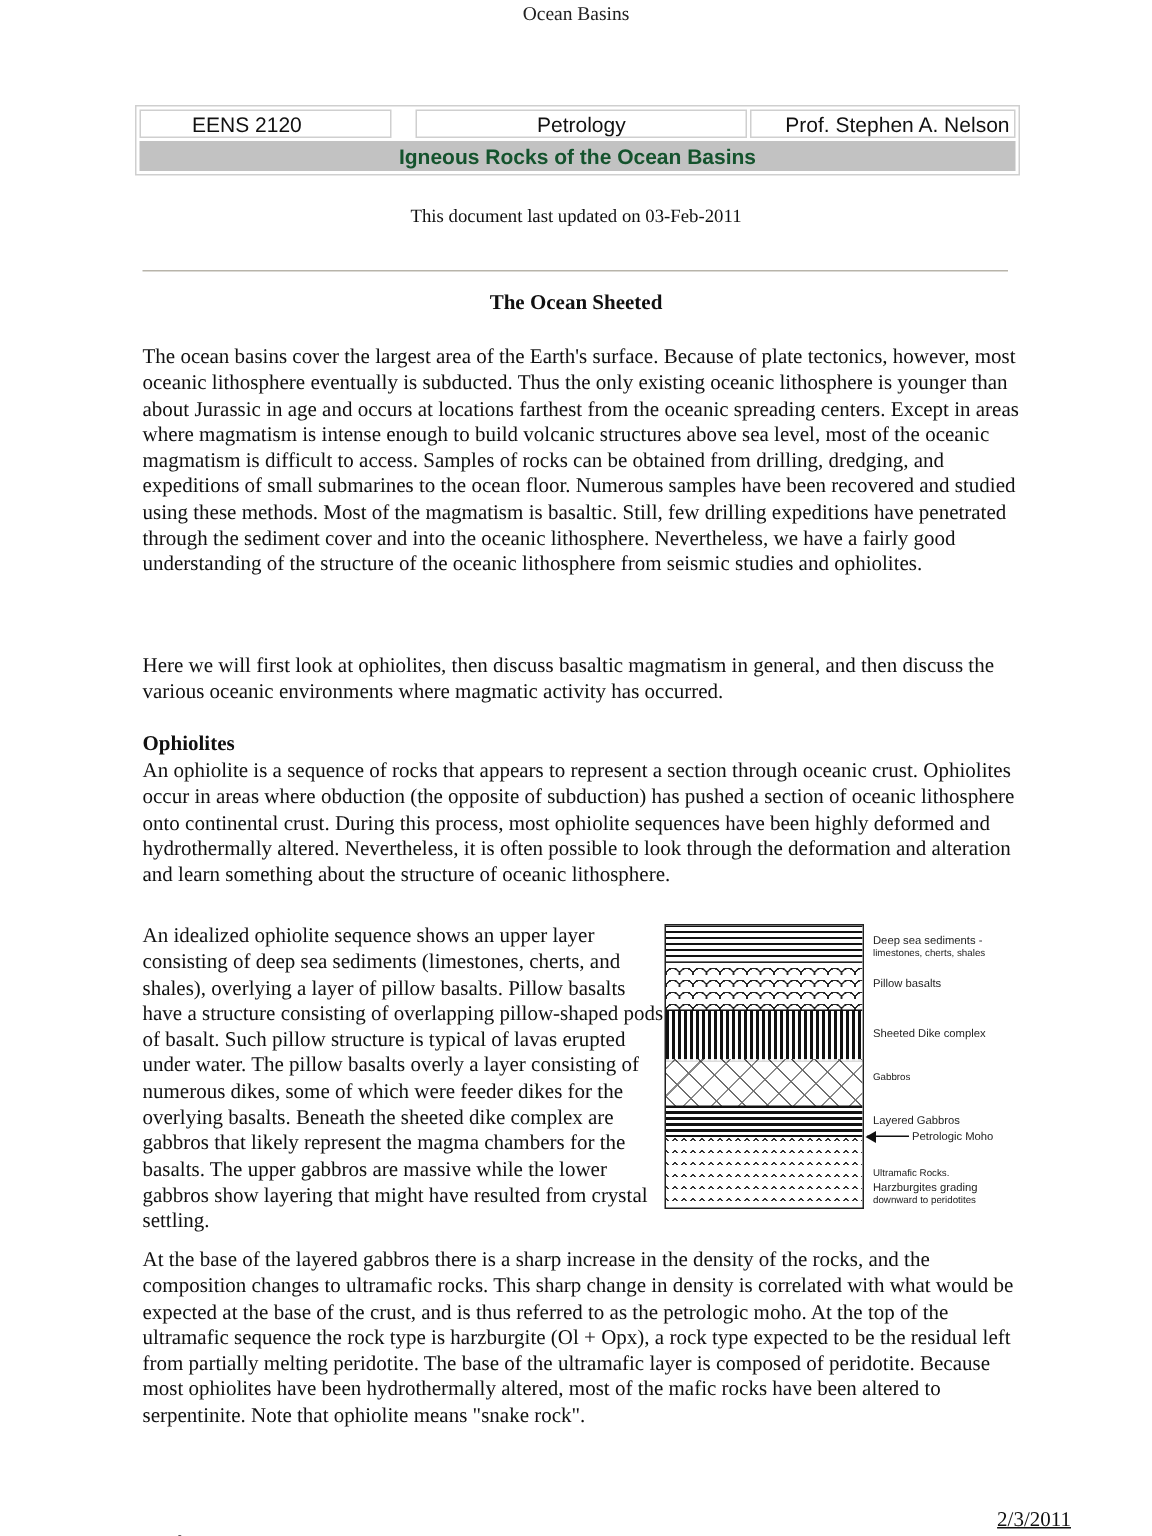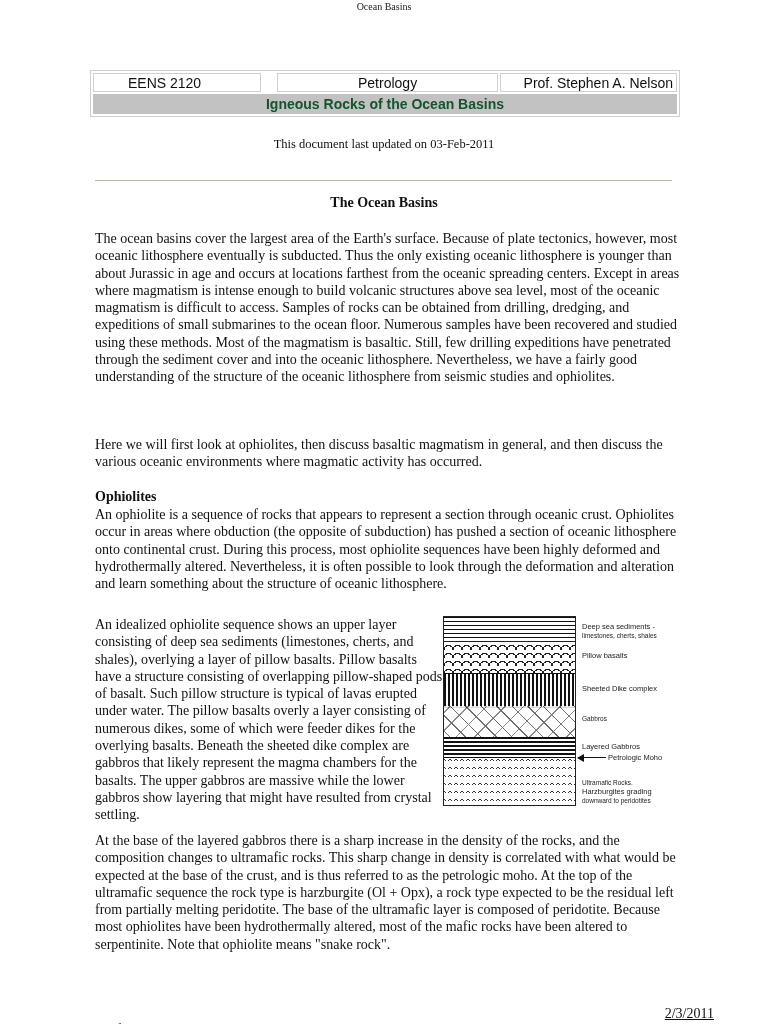--- a/index.html
+++ b/index.html
@@ -2,21 +2,21 @@
 <html><head>
 <meta charset="utf-8">
 <style>
   html, body { margin: 0; padding: 0; background: #ffffff; }
   body {
     width: 768px; height: 1024px; position: relative; overflow: hidden;
     font-family: "Liberation Serif", "DejaVu Serif", serif; color: #111;
   }
   .running-head {
     position: absolute; top: 1px; left: 0; width: 768px; text-align: center;
-    font-size: 10px; color: #222;
+    font-size: 13px; color: #222;
   }
   .header-table {
     position: absolute; left: 90px; top: 70px; width: 584px;
     border: 1px solid #cfcfcf; background: #fff; padding: 2px;
     font-family: "Liberation Sans", "DejaVu Sans", sans-serif;
   }
   .header-row { display: flex; gap: 2px; }
   .hcell {
     border: 1px solid #cfcfcf; height: 19px; line-height: 19px;
     font-size: 14px; padding: 0 3px; box-sizing: border-box; color: #111;
@@ -115,21 +115,21 @@
   <div class="header-row">
     <div class="hcell c1">EENS 2120</div>
     <div class="hcell c2">Petrology</div>
     <div class="hcell c3">Prof. Stephen A. Nelson</div>
   </div>
   <div class="title-row">Igneous Rocks of the Ocean Basins</div>
 </div>
 
 <div class="updated">This document last updated on 03-Feb-2011</div>
 <div class="rule"></div>
-<div class="section-title">The Ocean Basins</div>
+<div class="section-title">The Ocean Sheeted</div>
 
 <p class="para p1">The ocean basins cover the largest area of the Earth's surface. Because of plate tectonics, however, most oceanic lithosphere eventually is subducted.  Thus the only existing oceanic lithosphere is younger than about Jurassic in age and occurs at locations farthest from the oceanic spreading centers.  Except in areas where magmatism is intense enough to build volcanic structures above sea level, most of the oceanic magmatism is difficult to access. Samples of rocks can be obtained from drilling, dredging, and expeditions of small submarines to the ocean floor.  Numerous samples have been recovered and studied using these methods.  Most of the magmatism is basaltic. Still, few drilling expeditions have penetrated through the sediment cover and into the oceanic lithosphere.   Nevertheless, we have a fairly good understanding of the structure of the oceanic lithosphere from seismic studies and ophiolites.</p>
 <p class="para p2">Here we will first look at ophiolites, then discuss basaltic magmatism in general, and then discuss the various oceanic environments where magmatic activity has occurred.</p>
 <div class="ophio-head">Ophiolites</div>
 <p class="para p3">An ophiolite is a sequence of rocks that appears to represent a section through oceanic crust. Ophiolites occur in areas where obduction (the opposite of subduction) has pushed a section of oceanic lithosphere onto continental crust.  During this process, most ophiolite sequences have been highly deformed and hydrothermally altered.  Nevertheless, it is often possible to look through the deformation and alteration and learn something about the structure of oceanic lithosphere.</p>
 <p class="para p4">An idealized ophiolite sequence shows an upper layer consisting of deep sea sediments (limestones, cherts, and shales), overlying a layer of pillow basalts. Pillow basalts have a structure consisting of overlapping pillow-shaped pods of basalt.  Such pillow structure is typical of lavas erupted under water. The pillow basalts overly a layer consisting of numerous dikes, some of which were feeder dikes for the overlying basalts.  Beneath the sheeted dike complex are gabbros that likely represent the magma chambers for the basalts.  The upper gabbros are massive while the lower gabbros show layering that might have resulted from crystal settling.</p>
 
 <div class="diagram">
   <div class="layer l-sed"></div>
   <div class="layer l-pillow"></div>

